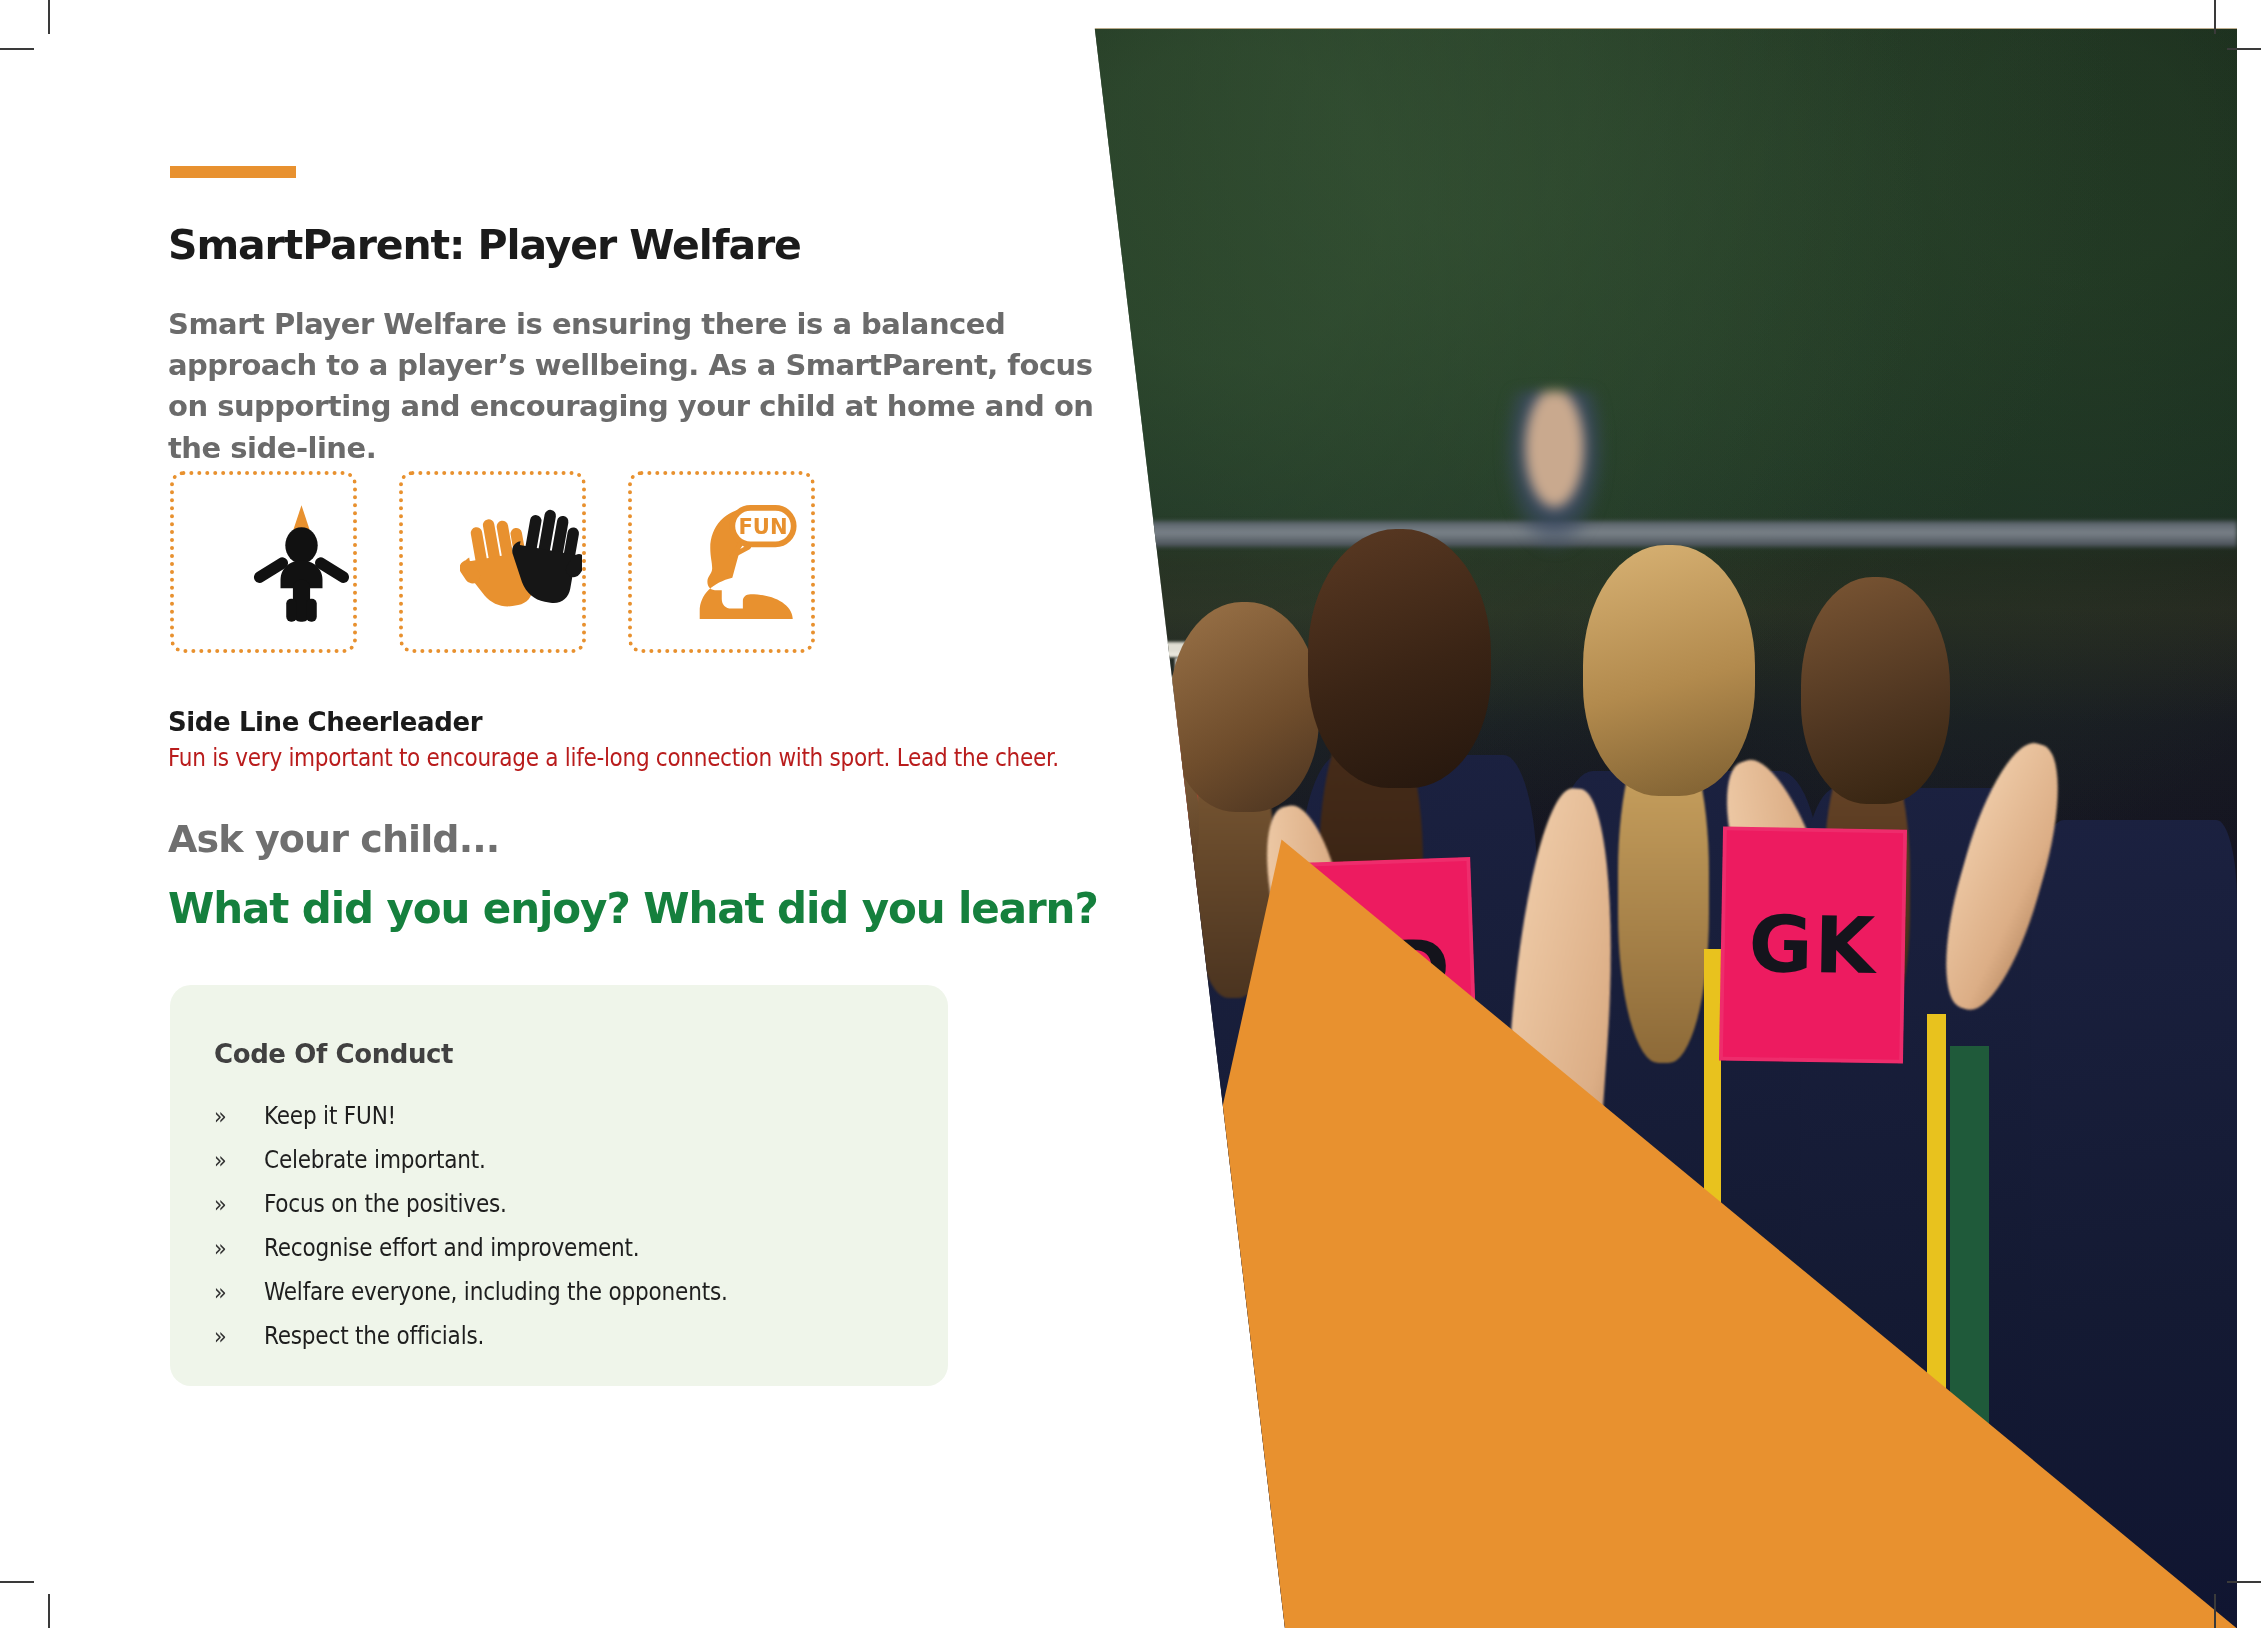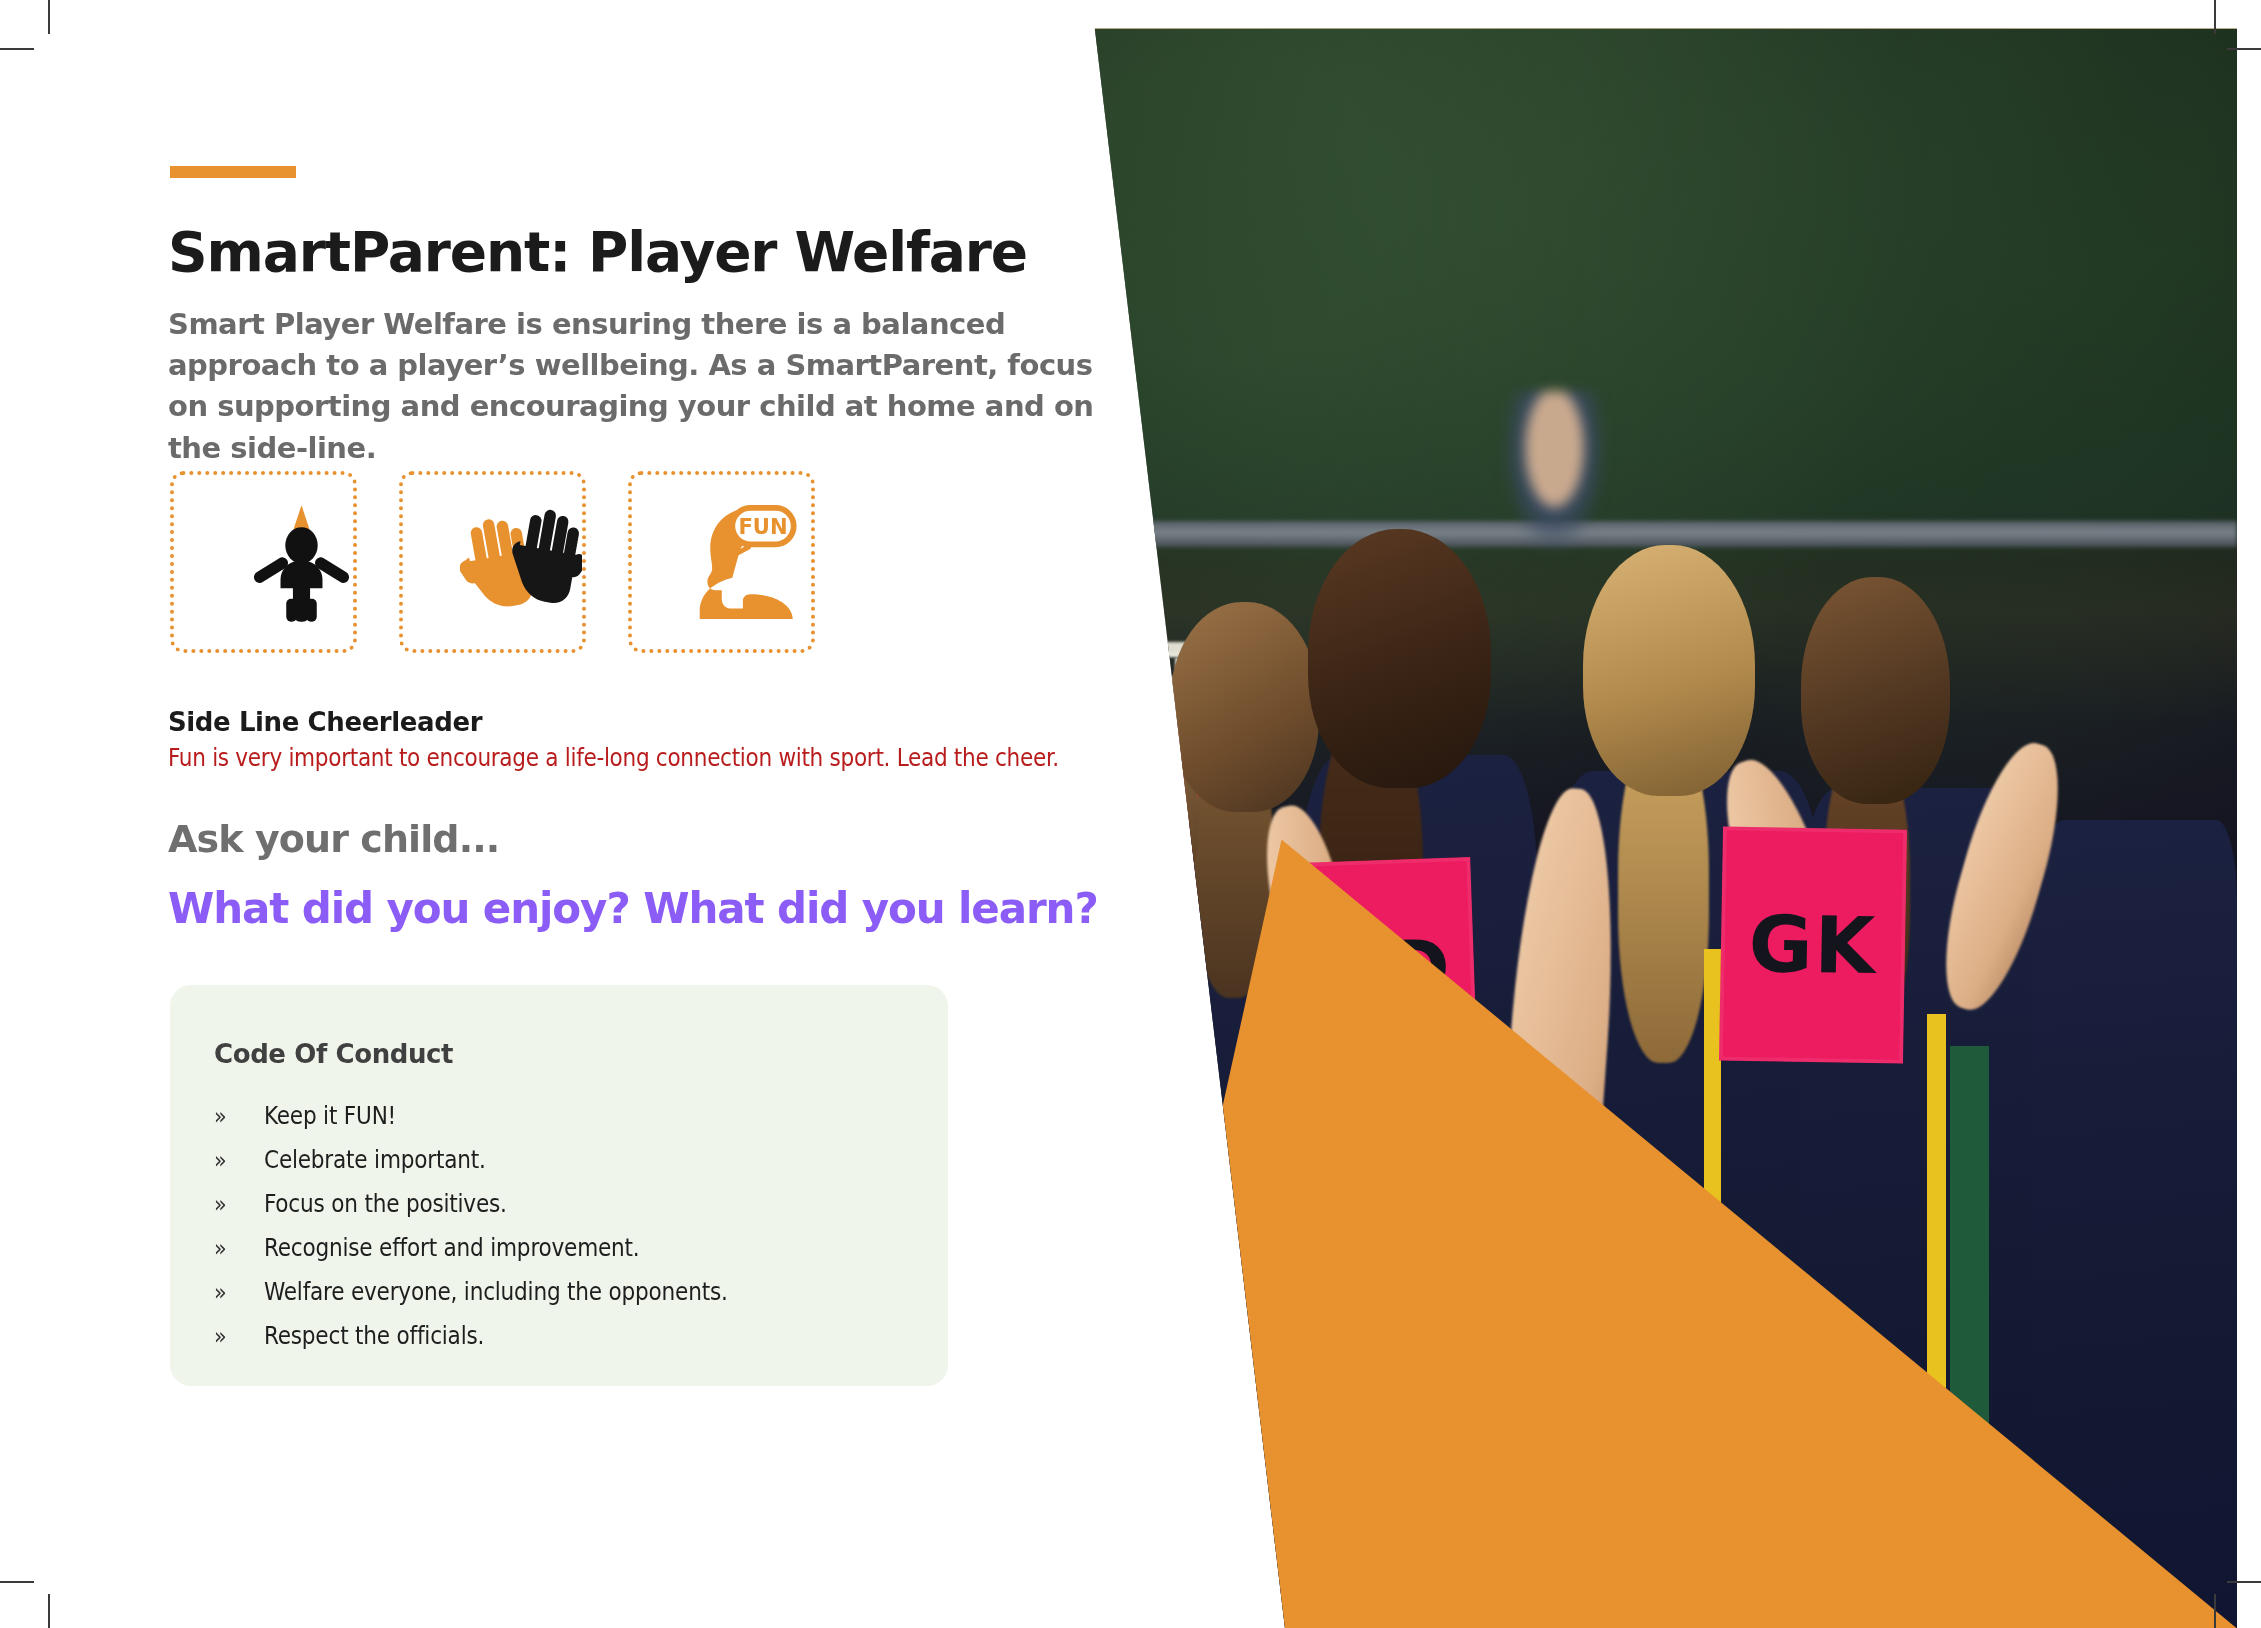--- a/index.html
+++ b/index.html
@@ -19,21 +19,21 @@
   .left-col{ position:absolute; left:0; top:0; width:1109px; height:1629px; }
 
   .accent-rule{
     position:absolute; left:170px; top:166px;
     width:126px; height:11.5px; background:#E8912F;
   }
 
   .page-title{
     position:absolute; left:168px; top:224px; width:860px;
     font-family:"DejaVu Sans", sans-serif;
-    font-size:55px; font-weight:700; letter-spacing:-1.1px;
+    font-size:41px; font-weight:700; letter-spacing:-1.1px;
     color:#1b1b1b; line-height:1.05;
   }
 
   .intro{
     position:absolute; left:168px; top:304px; width:946px;
     font-family:"DejaVu Sans", sans-serif;
     font-size:29px; font-weight:700; letter-spacing:-0.5px;
     color:#6b6b6b; line-height:1.42;
   }
 
@@ -60,21 +60,21 @@
 
   
   .ask-kicker{
     position:absolute; left:168px; top:817px;
     font-family:"DejaVu Sans", sans-serif;
     font-size:38px; font-weight:700; letter-spacing:-0.9px; color:#6f6f6f;
   }
   .ask-question{
     position:absolute; left:168px; top:884px; width:956px;
     font-family:"DejaVu Sans", sans-serif;
-    font-size:42px; font-weight:700; letter-spacing:-1.1px; color:#8b5cf6;
+    font-size:42px; font-weight:700; letter-spacing:-1.1px; color:#15803d;
   }
 
   
   .conduct{
     position:absolute; left:170px; top:985px;
     width:778px; height:401px;
     background:#EFF5EA; border-radius:21px;
   }
   .conduct-title{
     position:absolute; left:44px; top:54px;

